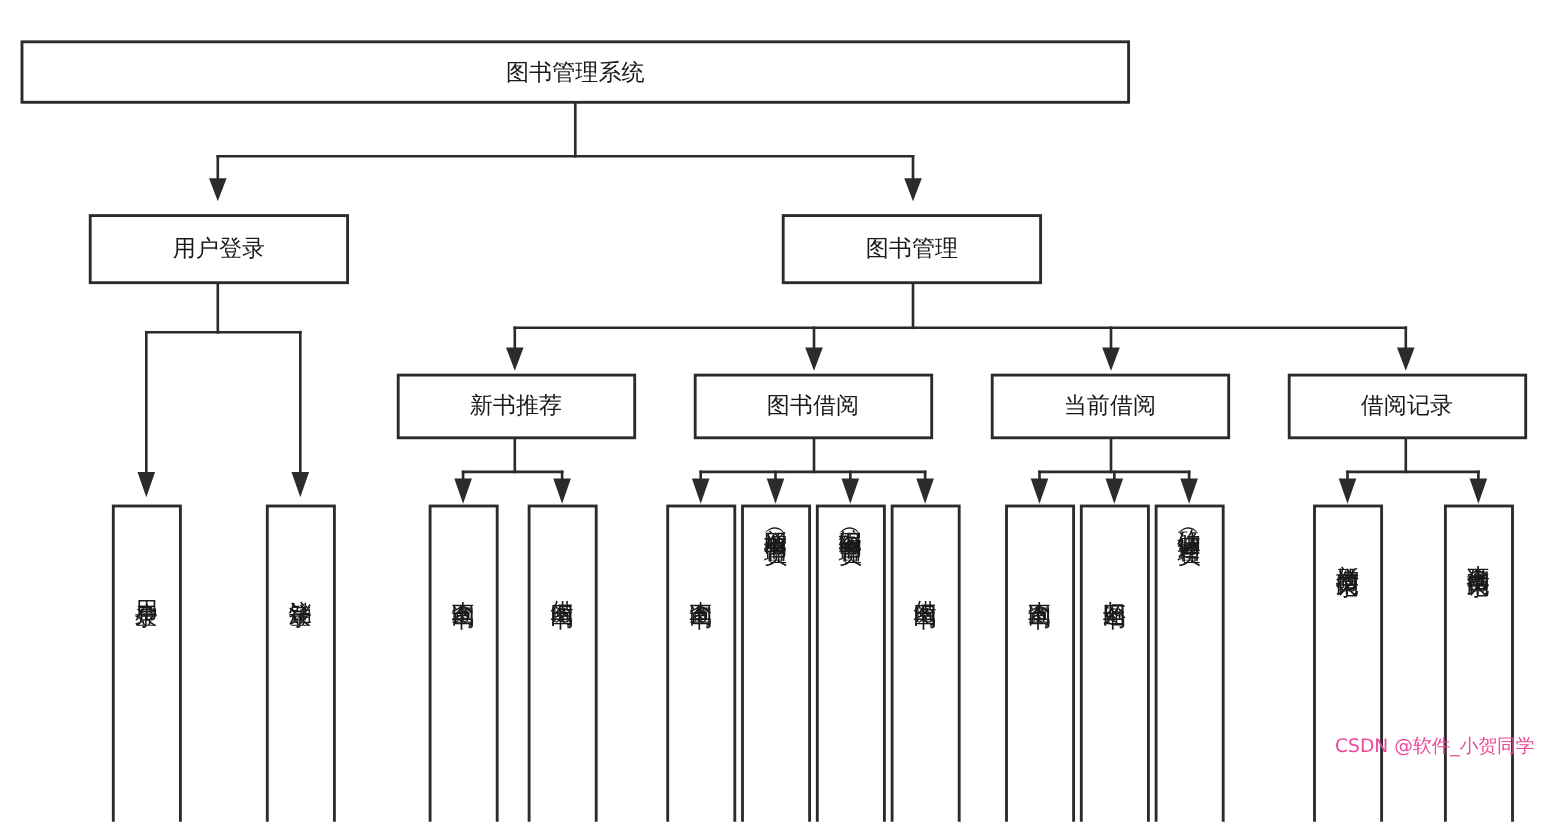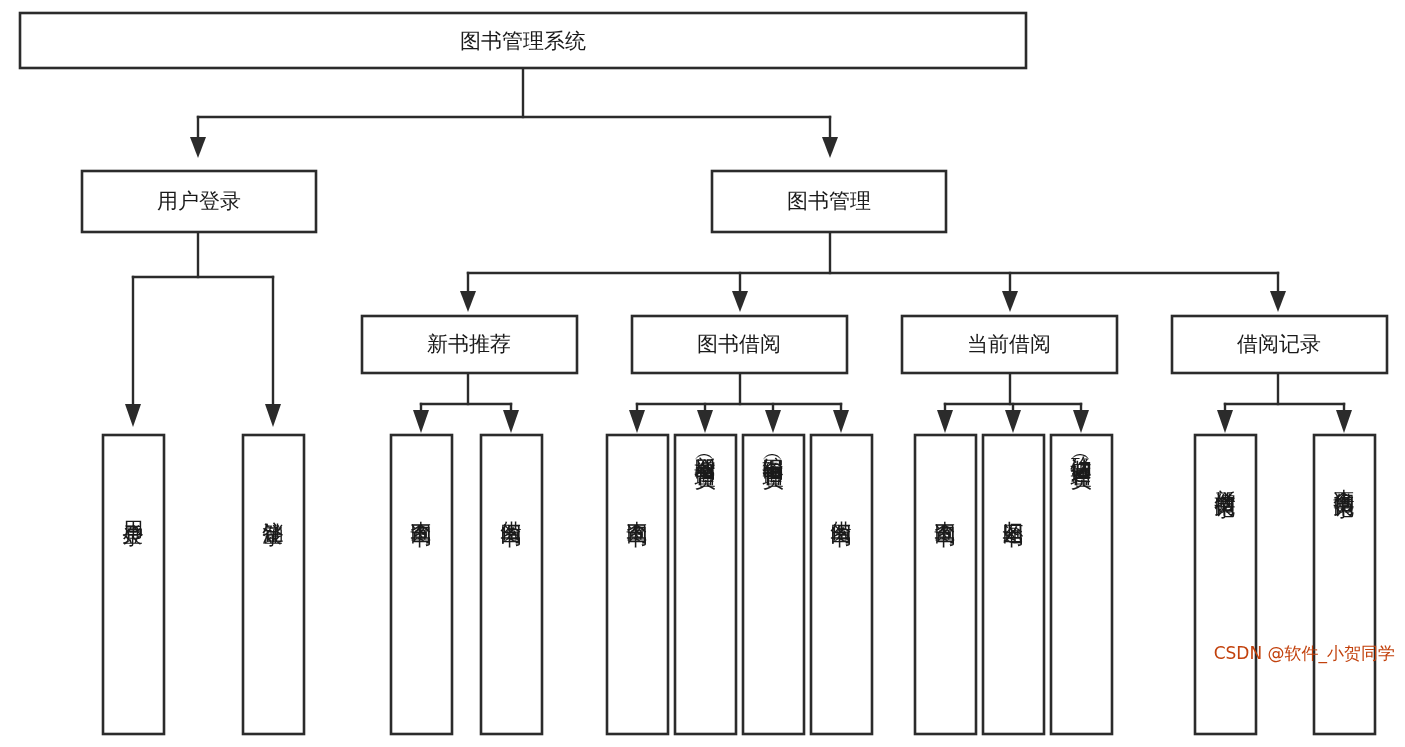--- a/index.html
+++ b/index.html
@@ -11,20 +11,21 @@
     width: 1405px;
     height: 747px;
     font-family: "DejaVu Sans", "Liberation Sans", sans-serif;
     overflow: hidden;
   }
   #diagram-root {
     position: relative;
     width: 1405px;
     height: 671px;
     background: #ffffff;
+    margin-top: 25px;
   }
   svg#tree-svg {
     position: absolute;
     left: 0;
     top: 0;
     width: 1405px;
     height: 747px;
     display: block;
   }
   .node-box {
@@ -58,21 +59,21 @@
     glyph-orientation-vertical: 0;
     text-anchor: middle;
     letter-spacing: 2px;
   }
   .watermark {
     position: absolute;
     right: 10px;
     bottom: 6px;
     font-family: "DejaVu Sans", "Liberation Sans", sans-serif;
     font-size: 17px;
-    color: #c2410c;
+    color: #ec4899;
     white-space: nowrap;
     user-select: none;
   }
 </style>
 </head>
 <body>
 
 <div id="diagram-root">
 
   <svg id="tree-svg" viewBox="0 0 1405 747" xmlns="http://www.w3.org/2000/svg">

